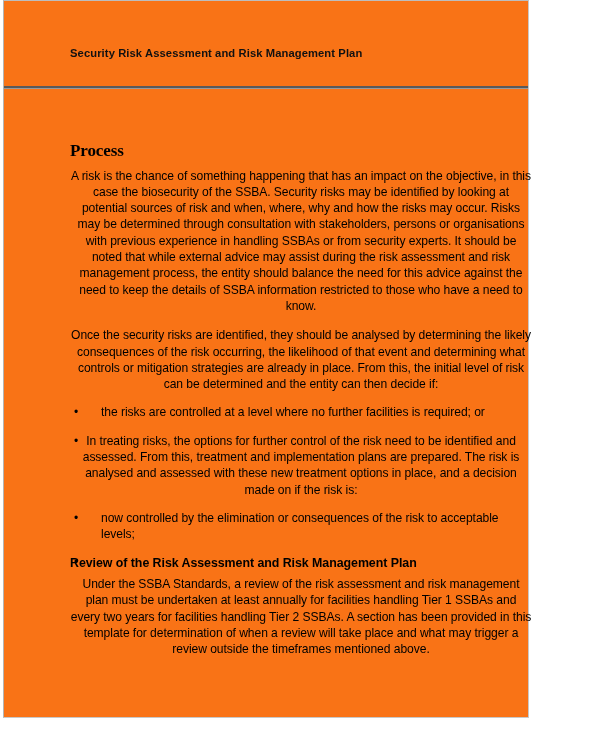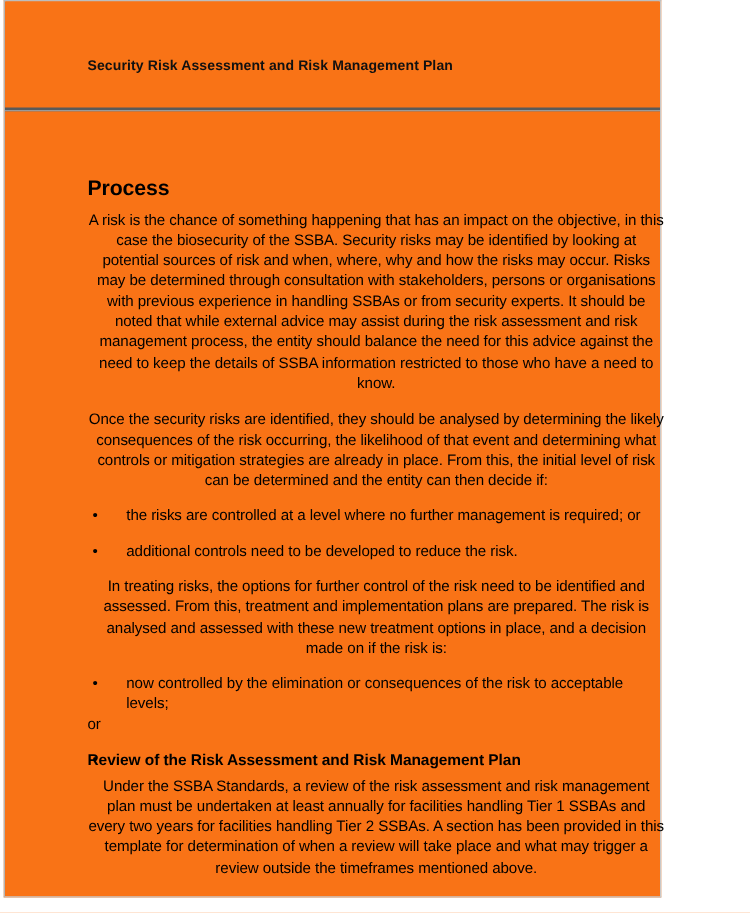--- a/index.html
+++ b/index.html
@@ -83,20 +83,21 @@
     top: 140px;
     width: 462px;
   }
 
   h2.section-heading {
     margin: 0 0 7px 0;
     font-size: 17px;
     font-weight: bold;
     line-height: 1.15;
     letter-spacing: -0.1px;
+    font-family: Liberation Serif, serif;
   }
 
   h3.subsection-heading {
     margin: 0 0 4px 0;
     font-size: 12.4px;
     font-weight: bold;
     line-height: 1.25;
     letter-spacing: -0.05px;
   }
 
@@ -166,35 +167,33 @@
 
       <h2 class="section-heading">Process</h2>
 
       <p class="body-paragraph tight-after-heading">A risk is the chance of something happening that has an impact on the objective, in this case the biosecurity of the SSBA. Security risks may be identified by looking at potential sources of risk and when, where, why and how the risks may occur. Risks may be determined through consultation with stakeholders, persons or organisations with previous experience in handling SSBAs or from security experts. It should be noted that while external advice may assist during the risk assessment and risk management process, the entity should balance the need for this advice against the need to keep the details of SSBA information restricted to those who have a need to know.</p>
 
       <p class="body-paragraph">Once the security risks are identified, they should be analysed by determining the likely consequences of the risk occurring, the likelihood of that event and determining what controls or mitigation strategies are already in place. From this, the initial level of risk can be determined and the entity can then decide if:</p>
 
       <ul class="bullet-list">
         <li class="bullet-item">
           <span class="bullet-marker">•</span>
-          <span class="bullet-body">the risks are controlled at a level where no further management is required; or</span>
+          <span class="bullet-body">the risks are controlled at a level where no further facilities is required; or</span>
         </li>
         <li class="bullet-item">
           <span class="bullet-marker">•</span>
-          <span class="bullet-body">additional controls need to be developed to reduce the risk.</span>
         </li>
       </ul>
 
       <p class="body-paragraph">In treating risks, the options for further control of the risk need to be identified and assessed. From this, treatment and implementation plans are prepared. The risk is analysed and assessed with these new treatment options in place, and a decision made on if the risk is:</p>
 
       <ul class="bullet-list">
         <li class="bullet-item hanging-continuation">
           <span class="bullet-marker">•</span>
           <span class="bullet-body">now controlled by the elimination or consequences of the risk to acceptable levels;</span>
-          <span class="bullet-continuation">or</span>
         </li>
         <li class="bullet-item">
           <span class="bullet-marker">•</span>
         </li>
       </ul>
 
       <h3 class="subsection-heading" style="margin-top:14px;">Review of the Risk Assessment and Risk Management Plan</h3>
 
       <p class="body-paragraph last-paragraph">Under the SSBA Standards, a review of the risk assessment and risk management plan must be undertaken at least annually for facilities handling Tier 1 SSBAs and every two years for facilities handling Tier 2 SSBAs. A section has been provided in this template for determination of when a review will take place and what may trigger a review outside the timeframes mentioned above.</p>
 

